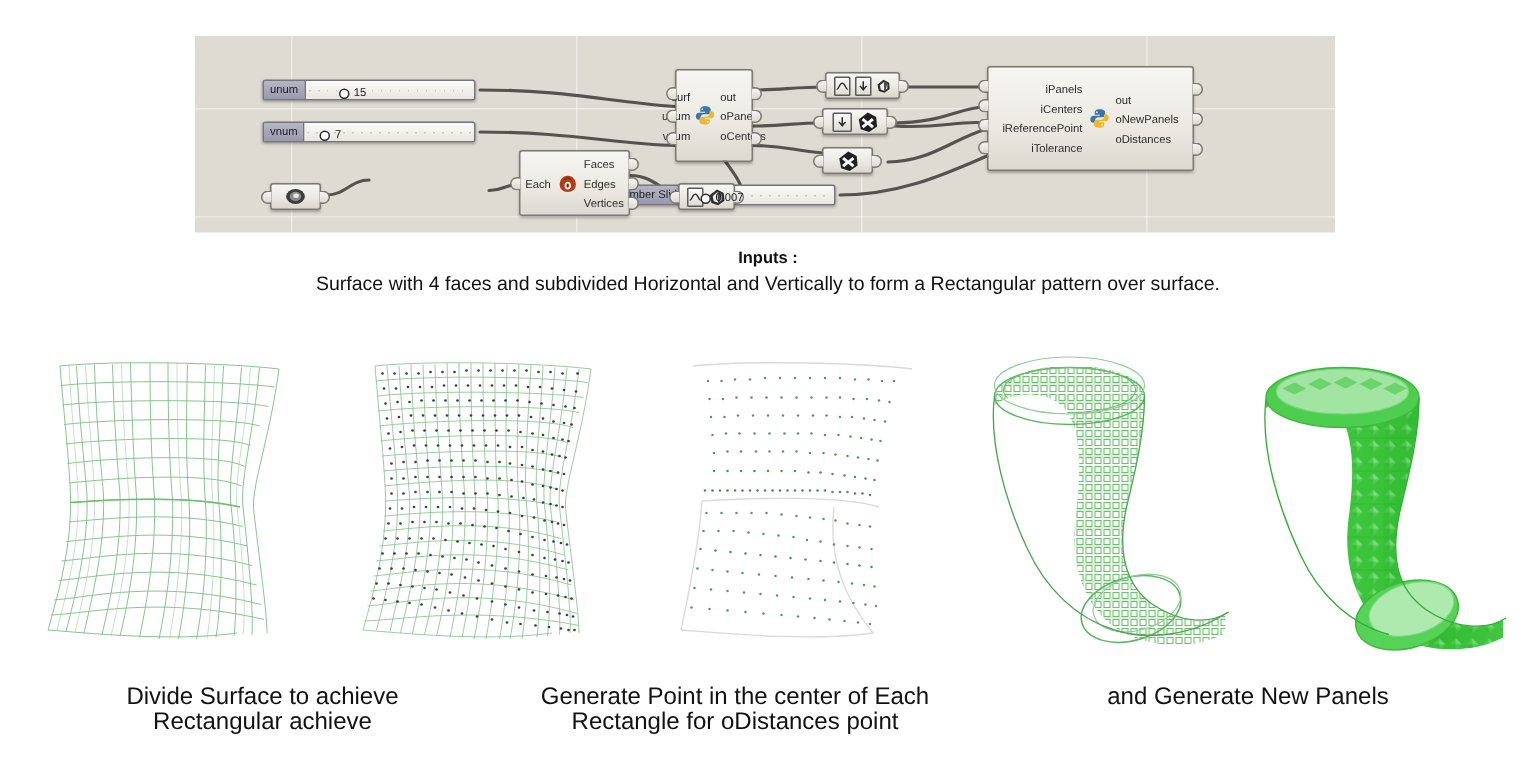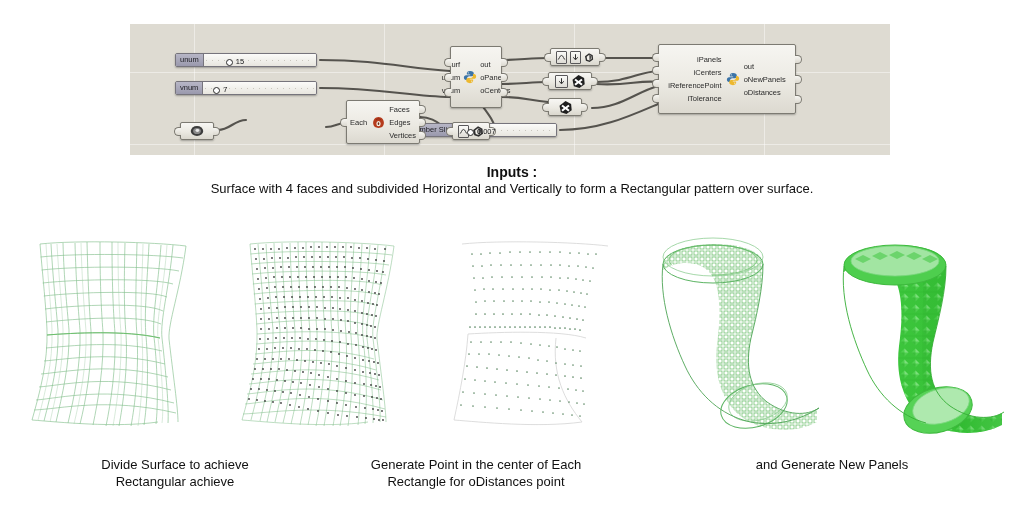--- a/index.html
+++ b/index.html
@@ -114,23 +114,23 @@
   .hexicon{width:15px;height:15px;display:block;}
 
   
   .py{width:14px;height:14px;display:block;}
   .loft-ic{width:14px;height:12px;display:block;}
   .brep-ic{width:13px;height:13px;display:block;}
   .geo-ic{width:16px;height:14px;display:block;}
 
   
   .cap-block{position:absolute;text-align:center;color:#111;}
-  .cap-title{font-size:14px;font-weight:bold;line-height:16px;}
+  .cap-title{font-size:11px;font-weight:bold;line-height:16px;}
   .cap-sub{font-size:13px;line-height:17px;}
-  .cap-bottom{font-size:13px;line-height:17px;color:#111;}
+  .cap-bottom{font-size:16px;line-height:17px;color:#111;}
 
   
   .surf{position:absolute;}
   svg{display:block;}
 </style>
 </head>
 <body>
 
 <div id="gh-canvas">
 
@@ -1111,20 +1111,20 @@
       <path d="M124,40 C124,65 117,91 111,116 C105,145 109,166 128,180 C148,194 170,194 182,186"></path>
     </g>
   </svg>
 </div>
 
 <div class="cap-block" style="left:0;top:456px;width:350px;">
   <div class="cap-bottom">Divide Surface to achieve</div>
   <div class="cap-bottom">Rectangular achieve</div>
 </div>
 
-<div class="cap-block" style="left:276px;top:456px;width:400px;">
+<div class="cap-block" style="left:290px;top:456px;width:400px;">
   <div class="cap-bottom">Generate Point in the center of Each</div>
   <div class="cap-bottom">Rectangle for oDistances point</div>
 </div>
 
 <div class="cap-block" style="left:646px;top:456px;width:372px;">
   <div class="cap-bottom">and Generate New Panels</div>
 </div>
 
 </body></html>

